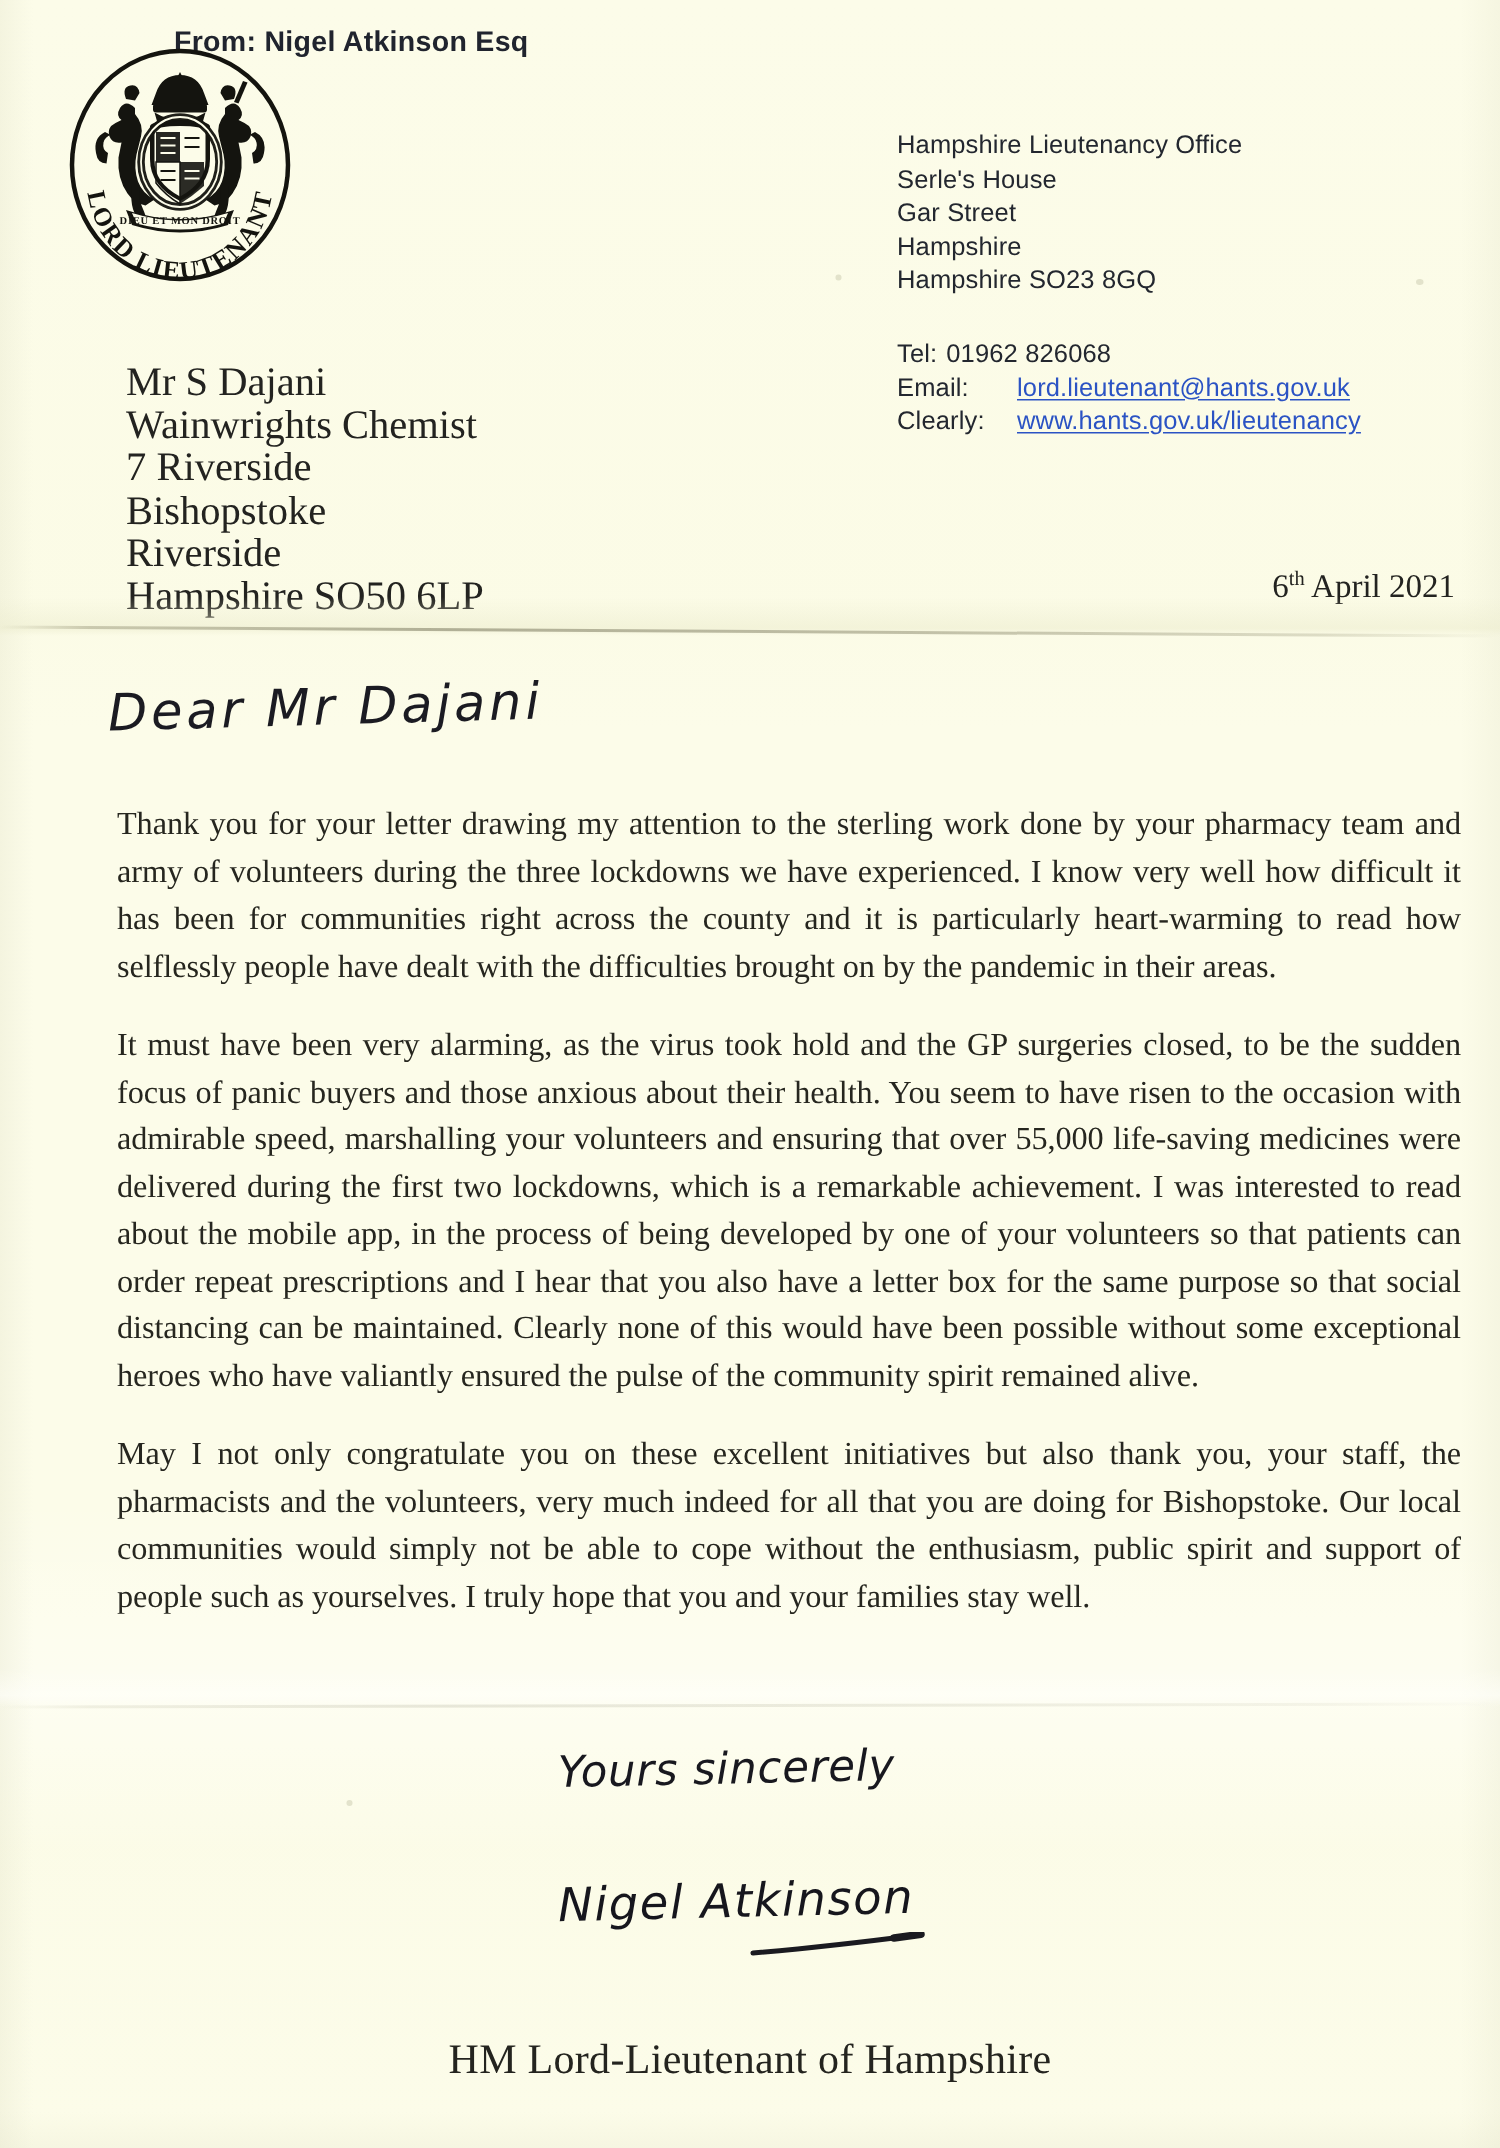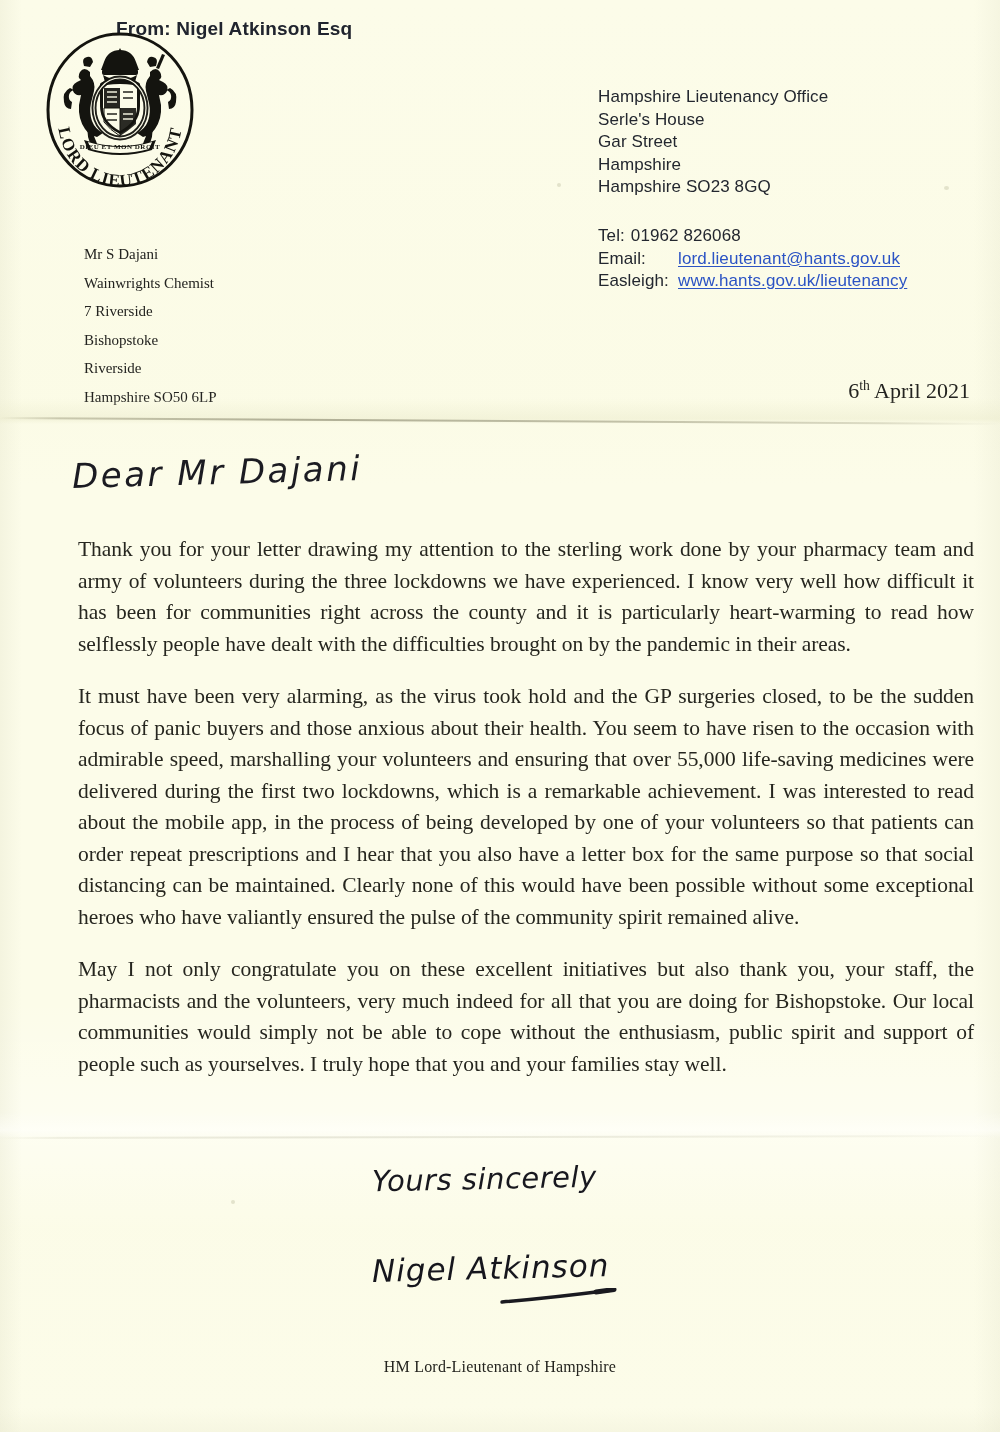--- a/index.html
+++ b/index.html
@@ -116,21 +116,21 @@
     color: #2b53c4;
     text-decoration: underline;
     text-underline-offset: 2px;
   }
 
   
   .recipient {
     position: absolute;
     left: 84px;
     top: 240px;
-    font-size: 15px;
+    font-size: 27px;
     line-height: 28.5px;
     color: #232320;
   }
   .recipient div { white-space: nowrap; }
 
   .date {
     position: absolute;
     right: 30px;
     top: 378px;
     font-size: 22px;
@@ -200,21 +200,21 @@
     top: 1288px;
     width: 118px;
     height: 16px;
   }
 
   .footer-title {
     position: absolute;
     left: 0; right: 0;
     top: 1358px;
     text-align: center;
-    font-size: 16px;
+    font-size: 28px;
     color: #24241f;
     letter-spacing: 0.2px;
   }
 
   
   .speck { position: absolute; background: #c9c9ae; border-radius: 50%; pointer-events: none; opacity: .5; }
 </style>
 </head>
 <body>
 
@@ -305,21 +305,21 @@
     <div class="contact-row">
       <span class="contact-label">Tel:</span>
       <span style="width:6px"></span>
       <span>01962 826068</span>
     </div>
     <div class="contact-row">
       <span class="contact-label w">Email:</span>
       <span class="link">lord.lieutenant@hants.gov.uk</span>
     </div>
     <div class="contact-row">
-      <span class="contact-label w">Easleigh:</span>
+      <span class="contact-label w">Clearly:</span>
       <span class="link">www.hants.gov.uk/lieutenancy</span>
     </div>
   </div>
 
   <div class="recipient">
     <div>Mr S Dajani</div>
     <div>Wainwrights Chemist</div>
     <div>7 Riverside</div>
     <div>Bishopstoke</div>
     <div>Riverside</div>

